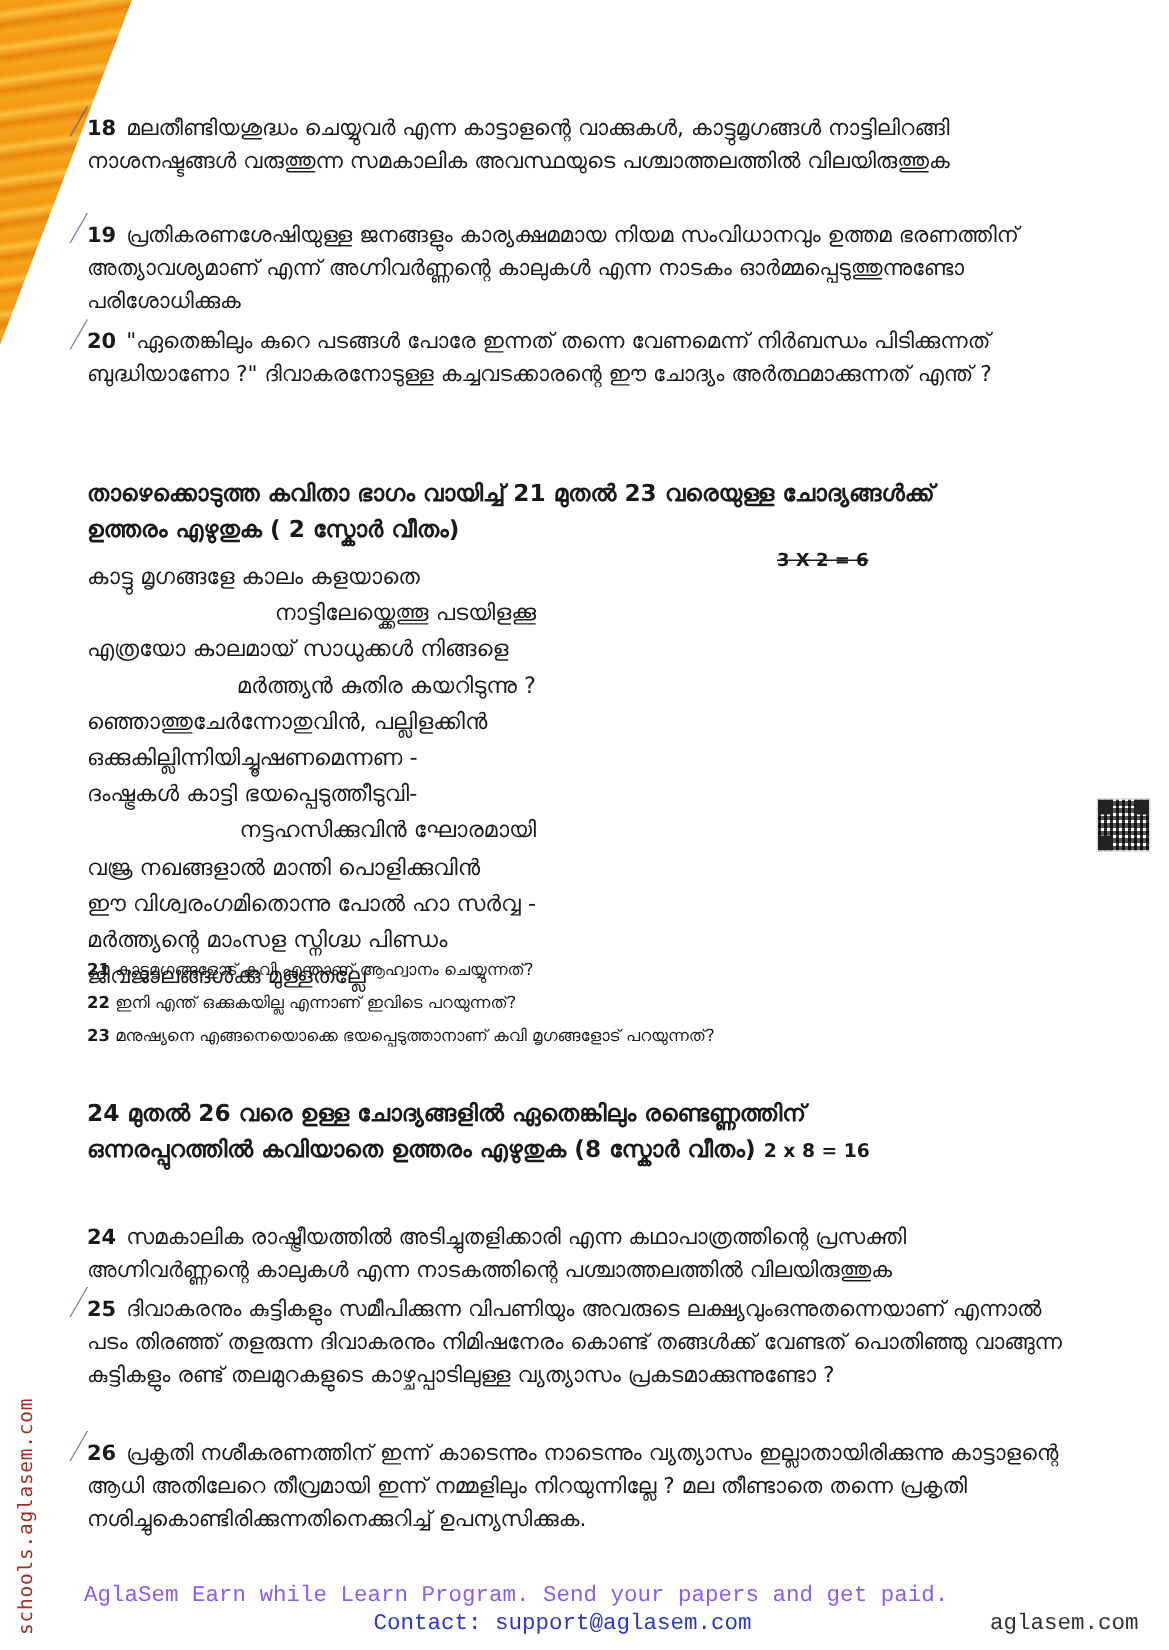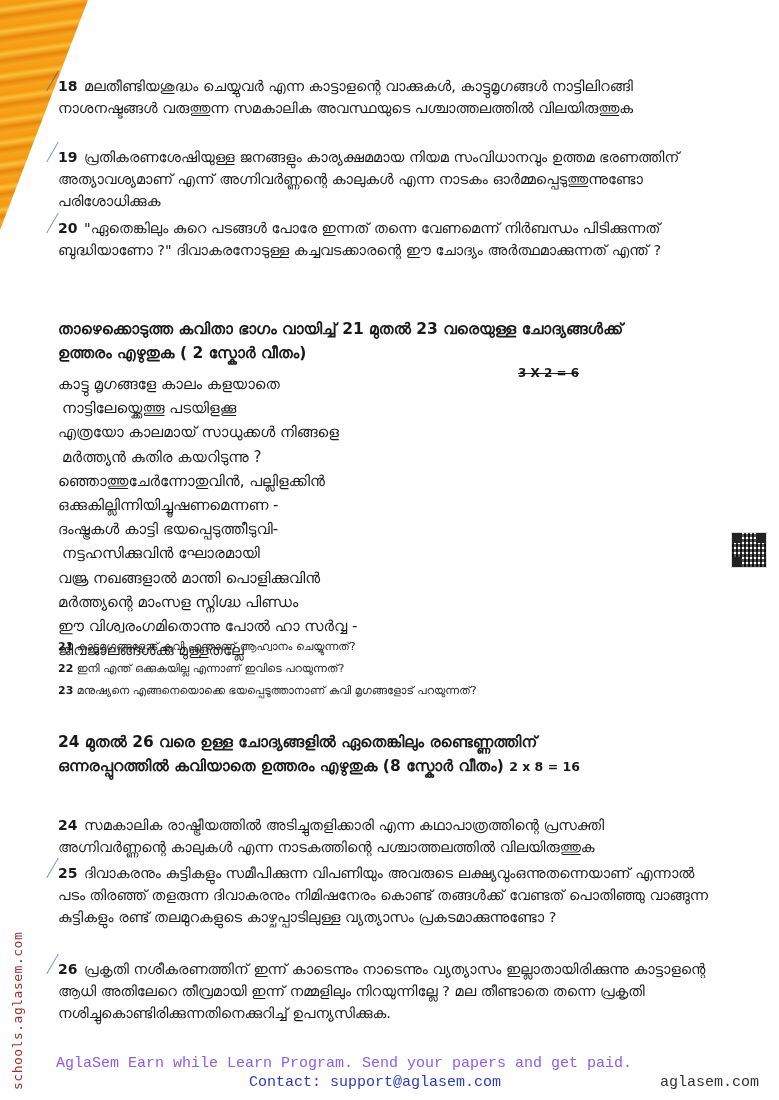--- a/index.html
+++ b/index.html
@@ -25,21 +25,21 @@
   .q .tick {
     position: absolute; left: -6px; top: -4px; width: 18px; height: 20px;
     border-left: 1.5px solid #3b4fa0; transform: skewX(-30deg); opacity: 0.7;
   }
   .heading { position: absolute; left: 0; width: 650px; font-size: 15.5px; font-weight: bold; line-height: 24px; }
   .marks { font-weight: bold; font-size: 12.5px; text-align: right; }
   .marks-right { position: absolute; left: 460px; top: 26px; font-size: 12px; font-weight: bold; }
   .struck { text-decoration: line-through; margin-top: 18px; }
   .poem { position: absolute; left: 0; top: 372px; font-size: 15px; line-height: 24.2px; }
   .poem div { white-space: nowrap; }
-  .poem .ind { padding-left: 4px; }
+  .poem .ind { padding-left: 4px; text-align: right; }
   .sub-q { position: absolute; left: 0; font-size: 11px; line-height: 22px; white-space: nowrap; }
   .sub-q .num { font-weight: bold; }
   .qr {
     position: absolute; left: 731px; top: 532px; width: 34px; height: 34px;
     background:
       linear-gradient(#222,#222) 0 0/10px 10px no-repeat,
       linear-gradient(#222,#222) 24px 0/10px 10px no-repeat,
       linear-gradient(#222,#222) 0 24px/10px 10px no-repeat,
       repeating-linear-gradient(90deg, #333 0 2px, #fff 2px 4px),
       repeating-linear-gradient(0deg, #555 0 3px, #fff 3px 5px);
@@ -98,22 +98,22 @@
   <div class="poem">
     <div>കാട്ടു മൃഗങ്ങളേ കാലം കളയാതെ</div>
     <div class="ind">നാട്ടിലേയ്ക്കെത്തൂ പടയിളക്കൂ</div>
     <div>എത്രയോ കാലമായ് സാധുക്കൾ നിങ്ങളെ</div>
     <div class="ind">മർത്ത്യൻ കുതിര കയറിടുന്നു ?</div>
     <div>ഞ്ഞൊത്തുചേർന്നോതുവിൻ, പല്ലിളക്കിൻ</div>
     <div>ഒക്കുകില്ലിന്നിയിച്ചൂഷണമെന്നണ -</div>
     <div>ദംഷ്ട്രകൾ കാട്ടി ഭയപ്പെടുത്തീടുവി-</div>
     <div class="ind">നട്ടഹസിക്കുവിൻ ഘോരമായി</div>
     <div>വജ്ര നഖങ്ങളാൽ മാന്തി പൊളിക്കുവിൻ</div>
+    <div>ഈ വിശ്വരംഗമിതൊന്നു പോൽ ഹാ സർവ്വ -</div>
     <div>മർത്ത്യന്റെ മാംസള സ്നിഗ്ദ്ധ പിണ്ഡം</div>
-    <div>ഈ വിശ്വരംഗമിതൊന്നു പോൽ ഹാ സർവ്വ -</div>
     <div>ജീവജാലങ്ങൾക്കു മുള്ളതല്ലേ</div>
   </div>
 
   <div class="sub-q" style="top:636px;">
     <span class="num">21</span>
     <span>കാട്ടുമൃഗങ്ങളോട് കവി എന്താണ് ആഹ്വാനം ചെയ്യുന്നത്?</span>
   </div>
   <div class="sub-q" style="top:658px;">
     <span class="num">22</span>
     <span>ഇനി എന്ത് ഒക്കുകയില്ല എന്നാണ് ഇവിടെ പറയുന്നത്?</span>

